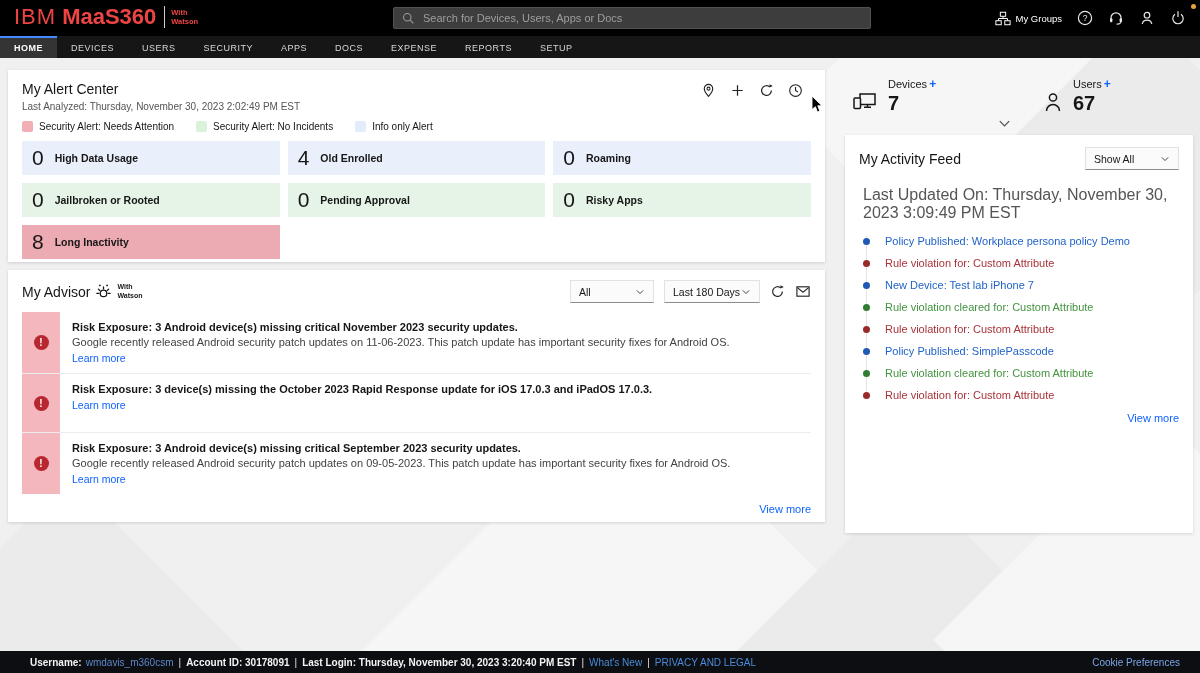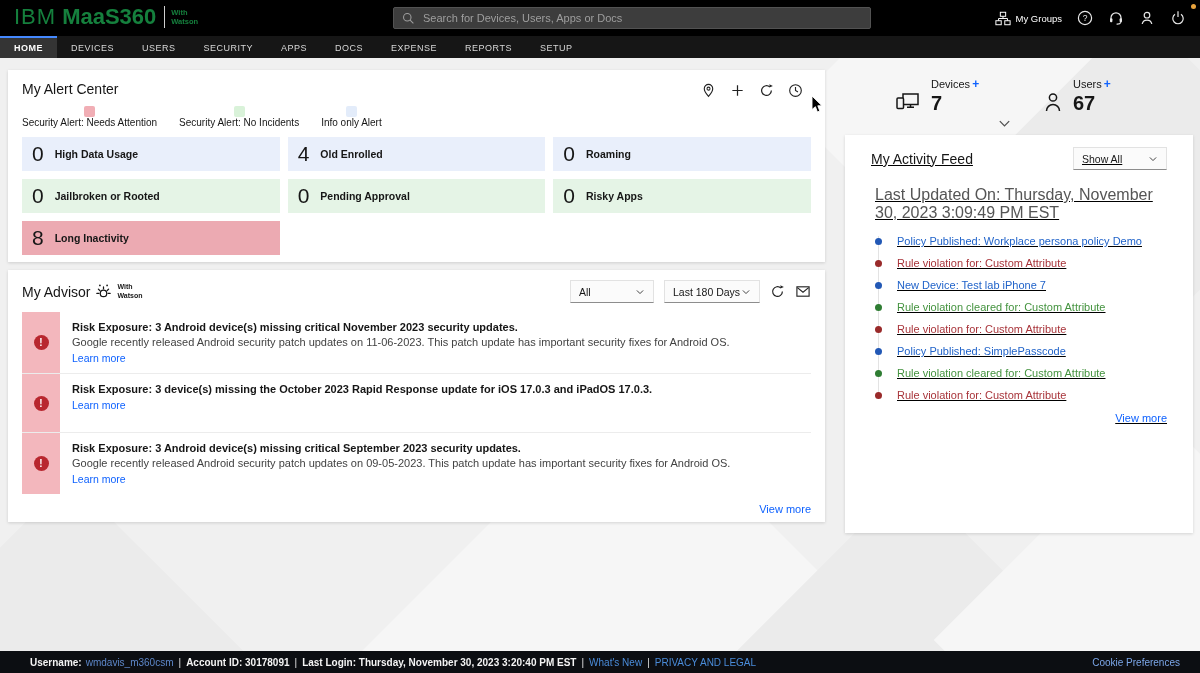--- a/index.html
+++ b/index.html
@@ -6,21 +6,21 @@
   html,body { width:1200px; height:673px; font-family:"Liberation Sans",sans-serif; background:#e9e9e9; }
   .app { position:relative; width:1200px; height:673px; overflow:hidden; background:#f0f0f0; }
 
   
   .bg-layer { position:absolute; inset:0; z-index:0; overflow:hidden; }
   .diamond { position:absolute; transform:rotate(45deg); background:#f6f6f6; }
   .diamond.dark { background:#ebebeb; }
 
   
   .topbar { position:absolute; top:0; left:0; width:100%; height:36px; background:#000; z-index:10; }
-  .logo { position:absolute; left:14px; top:4px; display:flex; align-items:center; color:#15803d; }
+  .logo { position:absolute; left:14px; top:4px; display:flex; align-items:center; color:#ef4444; }
   .logo-ibm { font-size:22px; font-weight:400; letter-spacing:1px; }
   .logo-product { font-size:22px; font-weight:700; margin-left:6px; }
   .logo-div { width:1px; height:22px; background:#cfcfcf; margin:0 6px 0 8px; }
   .logo-watson { font-size:7.5px; font-weight:700; line-height:1.2; }
   .searchbar { position:absolute; left:393px; top:7px; width:478px; height:22px; background:#3d3d3d; border:1px solid #525252; border-radius:2px; display:flex; align-items:center; padding:0 8px; color:#9e9e9e; }
   .searchbar input { flex:1; background:transparent; border:none; outline:none; color:#c6c6c6; font-size:11px; margin-left:8px; }
   .searchbar input::placeholder { color:#9e9e9e; }
   .topbar-right { position:absolute; right:14px; top:0; height:36px; display:flex; align-items:center; gap:15px; color:#e8e8e8; }
   .mygroups { display:flex; align-items:center; gap:5px; font-size:9.5px; color:#fff; cursor:pointer; }
   .tb-icon { display:flex; align-items:center; cursor:pointer; }
@@ -33,21 +33,21 @@
 
   .panel { position:absolute; background:#fff; box-shadow:0 1px 3px rgba(0,0,0,0.14); z-index:2; }
 
   
   #alert-panel { left:8px; top:70px; width:817px; height:192px; padding:11px 14px; }
   .panel-title { font-size:14px; color:#161616; }
   .alert-icons { position:absolute; top:13px; right:22px; display:flex; gap:14px; color:#222; }
   .alert-icons span { cursor:pointer; display:flex; }
   .last-analyzed { font-size:10px; color:#555; margin-top:4px; }
   .legend { display:flex; gap:22px; margin-top:9px; align-items:center; }
-  .legend-item { display:flex; align-items:center; font-size:10px; color:#161616;flex-direction:column; }
+  .legend-item { display:flex; align-items:center; gap:6px; font-size:10px; color:#161616; }
   .sw { width:11px; height:11px; border-radius:2px; }
   .sw-danger { background:#f1aeb5; }
   .sw-good { background:#d9f2d9; }
   .sw-info { background:#e3ecfa; }
   .tiles { margin-top:9px; display:grid; grid-template-columns:repeat(3,1fr); gap:8px; }
   .tile { height:34px; display:flex; align-items:center; padding-left:10px; gap:11px; cursor:pointer; }
   .tile.info { background:#e9effb; }
   .tile.good { background:#e5f4e6; }
   .tile.danger { background:#ecaab2; }
   .tile-count { font-size:21px; font-weight:400; color:#161616; }
@@ -71,30 +71,30 @@
   .adv-alert-icon { width:15px; height:15px; border-radius:50%; background:#b8272f; color:#fff; font-size:10px; font-weight:700; display:flex; align-items:center; justify-content:center; }
   .adv-body { padding:9px 12px 7px; }
   .adv-title { font-size:11px; font-weight:700; color:#161616; }
   .adv-desc { font-size:11px; color:#424242; margin-top:3px; }
   .link { color:#0f62fe; cursor:pointer; text-decoration:none; }
   .adv-learn { display:inline-block; font-size:10.5px; margin-top:3px; }
   .adv-viewmore { position:absolute; right:14px; bottom:7px; font-size:11px; }
 
   
   .summary { position:absolute; top:74px; display:flex; align-items:flex-end; gap:10px; z-index:2; }
-  #devices-summary { left:895px; }
+  #devices-summary { left:852px; }
   #users-summary { left:1043px; }
   .sum-icon { color:#161616; margin-bottom:1px; }
   .sum-label { font-size:11px; color:#161616; }
   .sum-plus { color:#0f62fe; font-weight:700; font-size:12px; cursor:pointer; margin-left:2px; }
   .sum-count { font-size:20px; font-weight:700; color:#161616; line-height:22px; }
   .collapse-chevron { position:absolute; left:997px; top:116px; color:#525252; z-index:2; cursor:pointer; }
 
   
-  #feed-panel { left:845px; top:135px; width:348px; height:398px; padding:12px 26px;text-decoration:underline; }
+  #feed-panel { left:845px; top:135px; width:348px; height:398px; padding:12px 14px; }
   .feed-head { display:flex; justify-content:space-between; align-items:center; }
   .sel-feed { width:94px; }
   .feed-updated { font-size:16px; color:#555; margin-top:16px; margin-left:4px; }
   .feed-list { position:relative; margin-top:8px; margin-left:4px; }
   .feed-line { position:absolute; left:3px; top:6px; bottom:10px; width:1px; background:#e3e3e3; }
   .feed-item { position:relative; display:flex; align-items:flex-start; gap:15px; padding:5px 0; font-size:11px; cursor:pointer; }
   .dot { width:7px; height:7px; border-radius:50%; flex-shrink:0; margin-top:3px; }
   .feed-item.info .dot { background:#2258b5; } .feed-item.info .feed-text { color:#1f62c9; }
   .feed-item.danger .dot { background:#992a2a; } .feed-item.danger .feed-text { color:#a8343a; }
   .feed-item.success .dot { background:#2f7d33; } .feed-item.success .feed-text { color:#44933f; }
@@ -218,20 +218,21 @@
             <path d="M11 1.2 l0.6 3.4 3.2-1.3 z" fill="currentColor"></path>
           </svg>
       </span>
       <span>
         <svg viewBox="0 0 16 16" width="15" height="15">
             <circle cx="8" cy="8" r="6.2" fill="none" stroke="currentColor" stroke-width="1.2"></circle>
             <path d="M8 4.3 V8 l2.6 1.6" fill="none" stroke="currentColor" stroke-width="1.2"></path>
           </svg>
       </span>
     </div>
+    <div class="last-analyzed">Last Analyzed: Thursday, November 30, 2023 2:02:49 PM EST</div>
     <div class="legend">
       <span class="legend-item">
         <span class="sw sw-danger"></span>
         <span>Security Alert: Needs Attention</span>
       </span>
       <span class="legend-item">
         <span class="sw sw-good"></span>
         <span>Security Alert: No Incidents</span>
       </span>
       <span class="legend-item">

